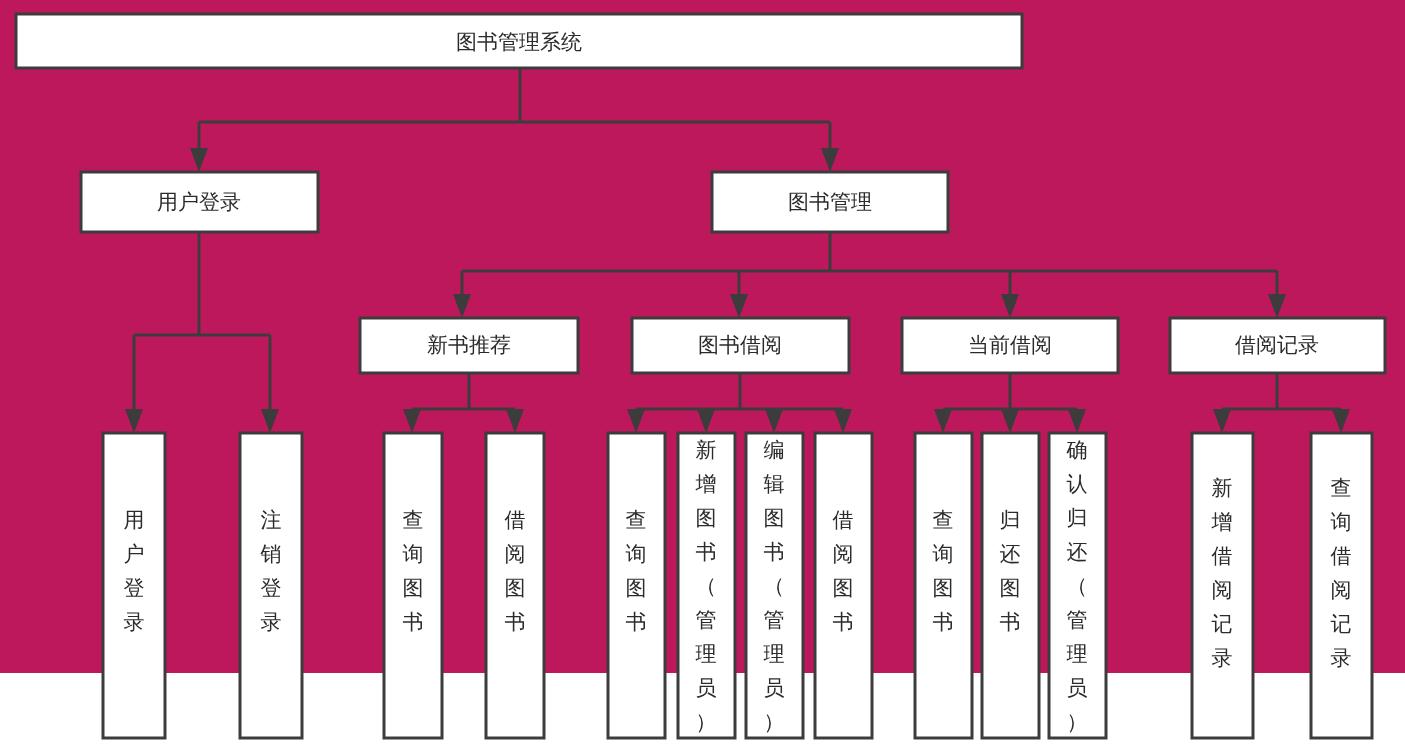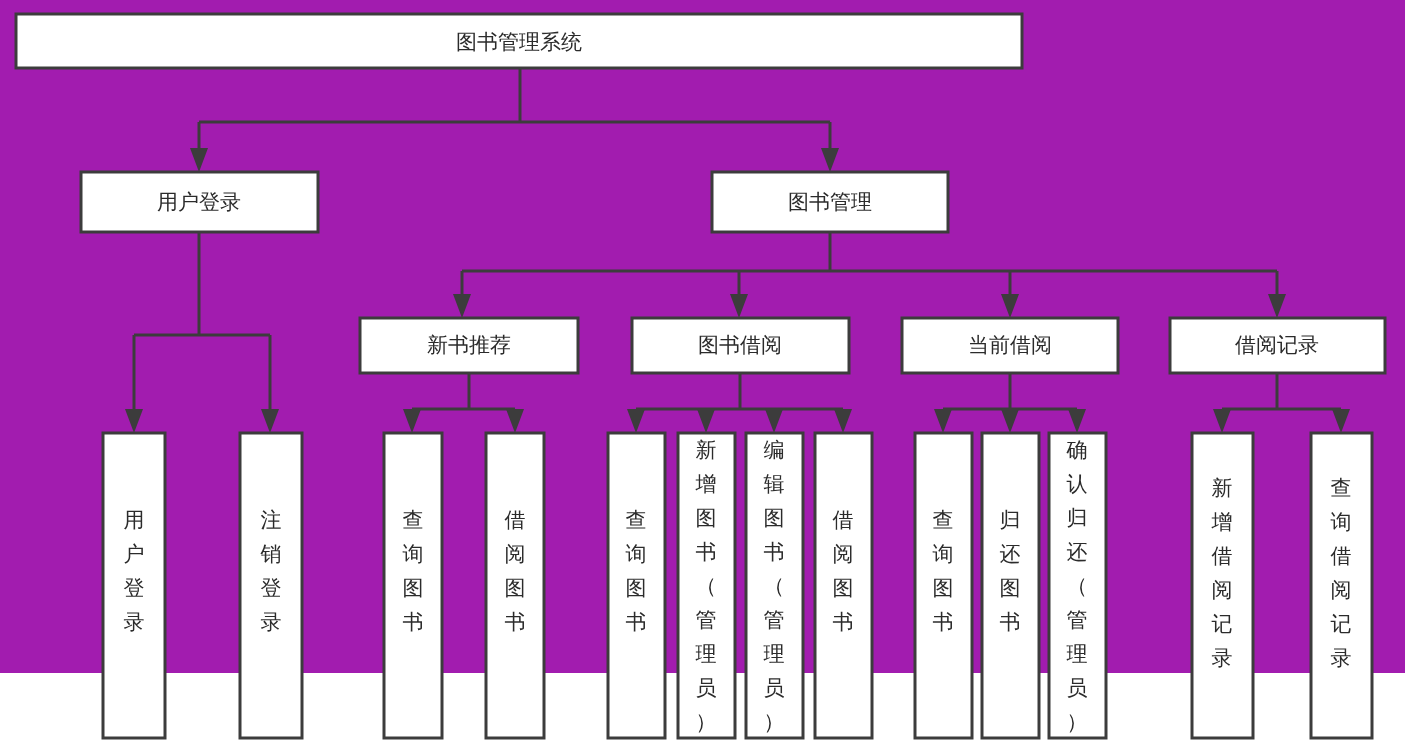--- a/index.html
+++ b/index.html
@@ -11,21 +11,21 @@
   body {
     width: 1405px;
     height: 747px;
     overflow: hidden;
     font-family: "DejaVu Sans", "Liberation Sans", sans-serif;
   }
   #diagram-root {
     position: relative;
     width: 1405px;
     height: 673px;
-    background: #a21caf;
+    background: #be185d;
   }
   svg#diagram-svg {
     position: absolute;
     left: 0;
     top: 0;
     width: 1405px;
     height: 747px;
     display: block;
   }
   .node-box {

